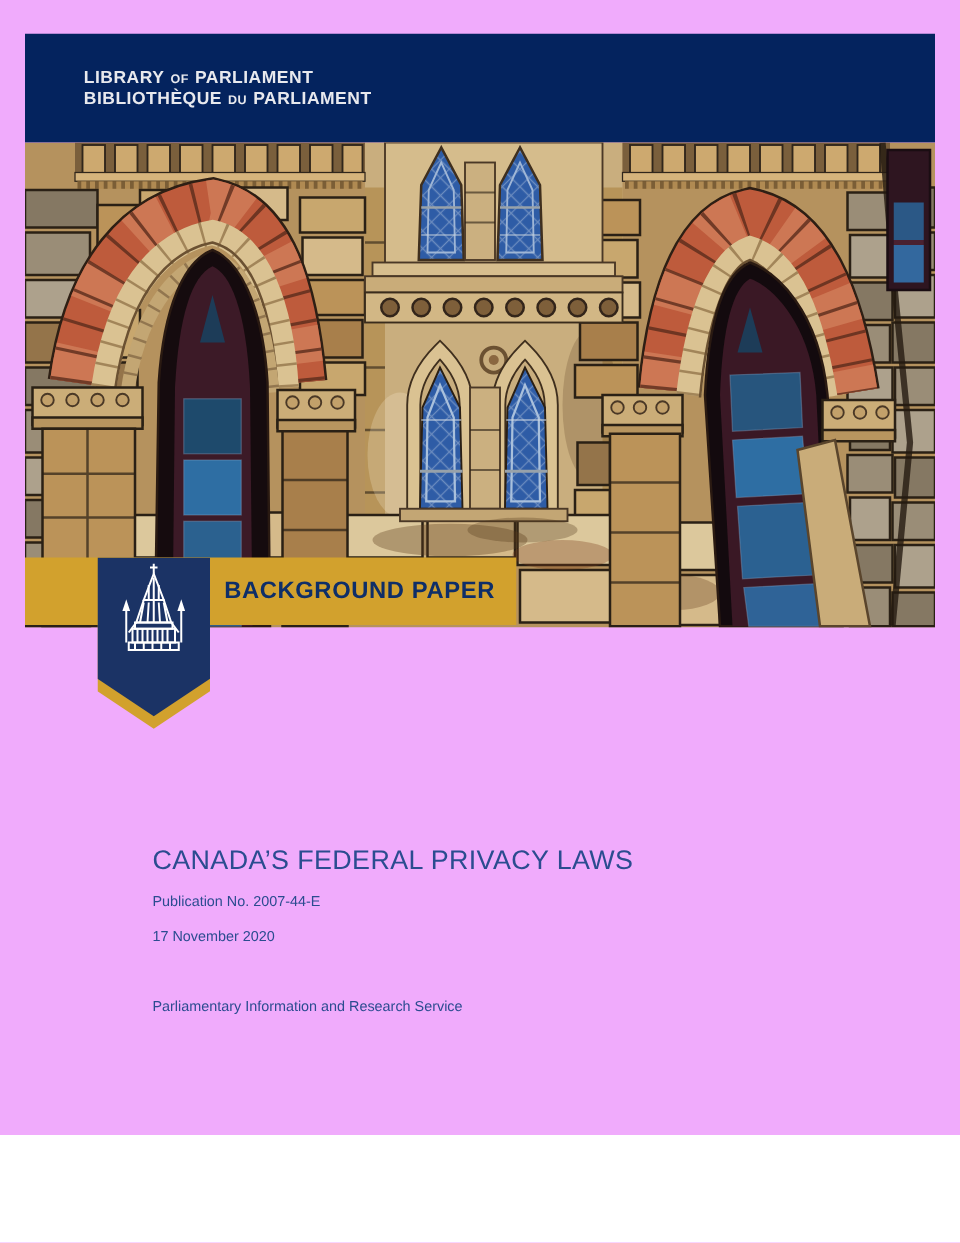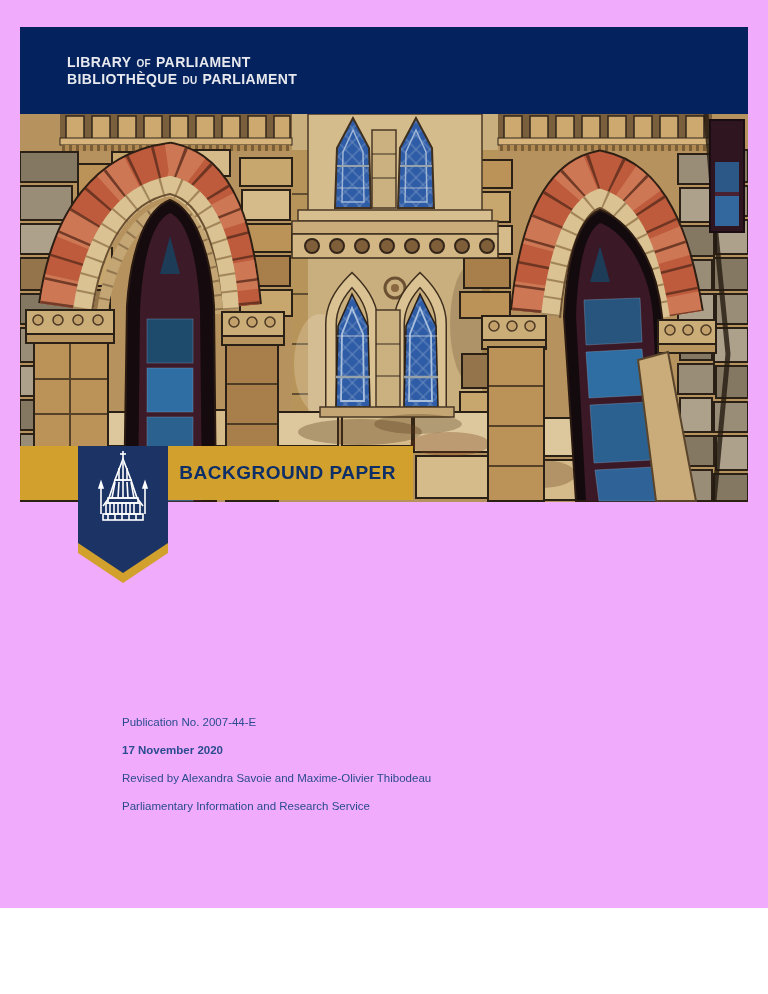--- a/index.html
+++ b/index.html
@@ -24,21 +24,21 @@
   .banner{position:absolute;left:20px;top:446px;width:393px;height:54px;background:#D2A12D;
           display:flex;align-items:center;justify-content:flex-end;padding-right:17px;
           box-sizing:border-box;z-index:3;}
   .banner-label{color:#0E2E68;font-size:19px;font-weight:700;letter-spacing:0.5px;text-align:right;}
 
   
   .bookmark{position:absolute;left:78px;top:446px;width:90px;height:140px;z-index:4;}
   .doc-title{position:absolute;left:122px;top:676px;font-size:21.5px;letter-spacing:0.3px;
              color:#2B4C90;white-space:nowrap;}
   .meta{position:absolute;left:122px;font-size:11.5px;color:#2B4C90;white-space:nowrap;}
-  .meta.bold{font-weight:700;}
+  .meta.bold{font-weight:400;}
   .m1{top:716px;} .m2{top:744px;} .m3{top:772px;} .m4{top:800px;text-align:right;}
 </style>
 </head>
 <body>
 
 <div class="page">
 
   <div class="header">
     <div class="lines">
       <div>
@@ -341,18 +341,18 @@
         <line x1="58" y1="68" x2="58" y2="74"></line>
       <line x1="23" y1="42" x2="23" y2="68"></line>
         <path d="M23,36 L21,42 L25,42 Z" fill="#FFFFFF"></path>
       <line x1="67" y1="42" x2="67" y2="68"></line>
         <path d="M67,36 L65,42 L69,42 Z" fill="#FFFFFF"></path>
       <line x1="31" y1="52" x2="25" y2="60"></line>
         <line x1="59" y1="52" x2="65" y2="60"></line>
     </g>
   </svg>
 
+  <div class="doc-title">CANADA’S FEDERAL PRIVACY LAWS</div>
   <div class="meta m1">Publication No. 2007-44-E</div>
   <div class="meta m2 bold">17 November 2020</div>
-  <div class="meta m3">Revised by Alexandra Savoie and Maxime-Olivier Thibodeau</div>
   <div class="meta m4">Parliamentary Information and Research Service</div>
 
 </div>
 
 </body></html>

